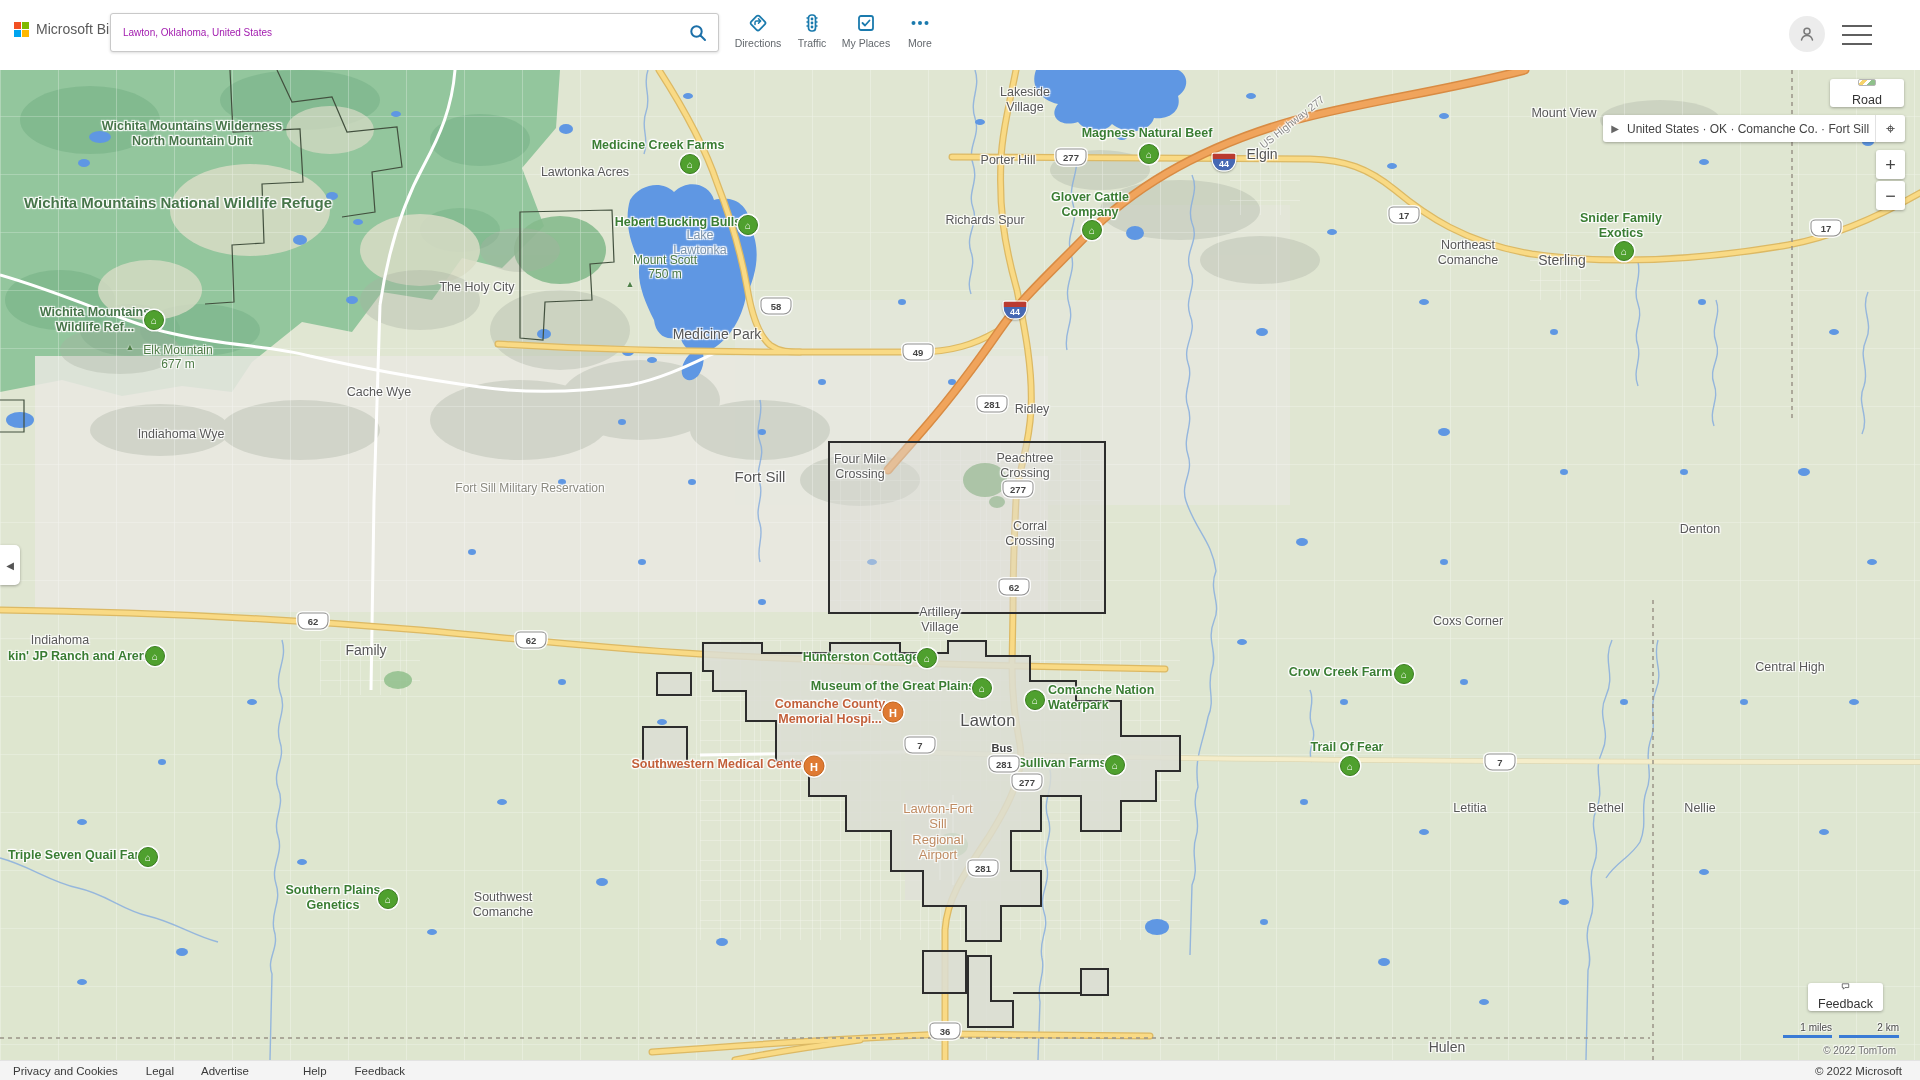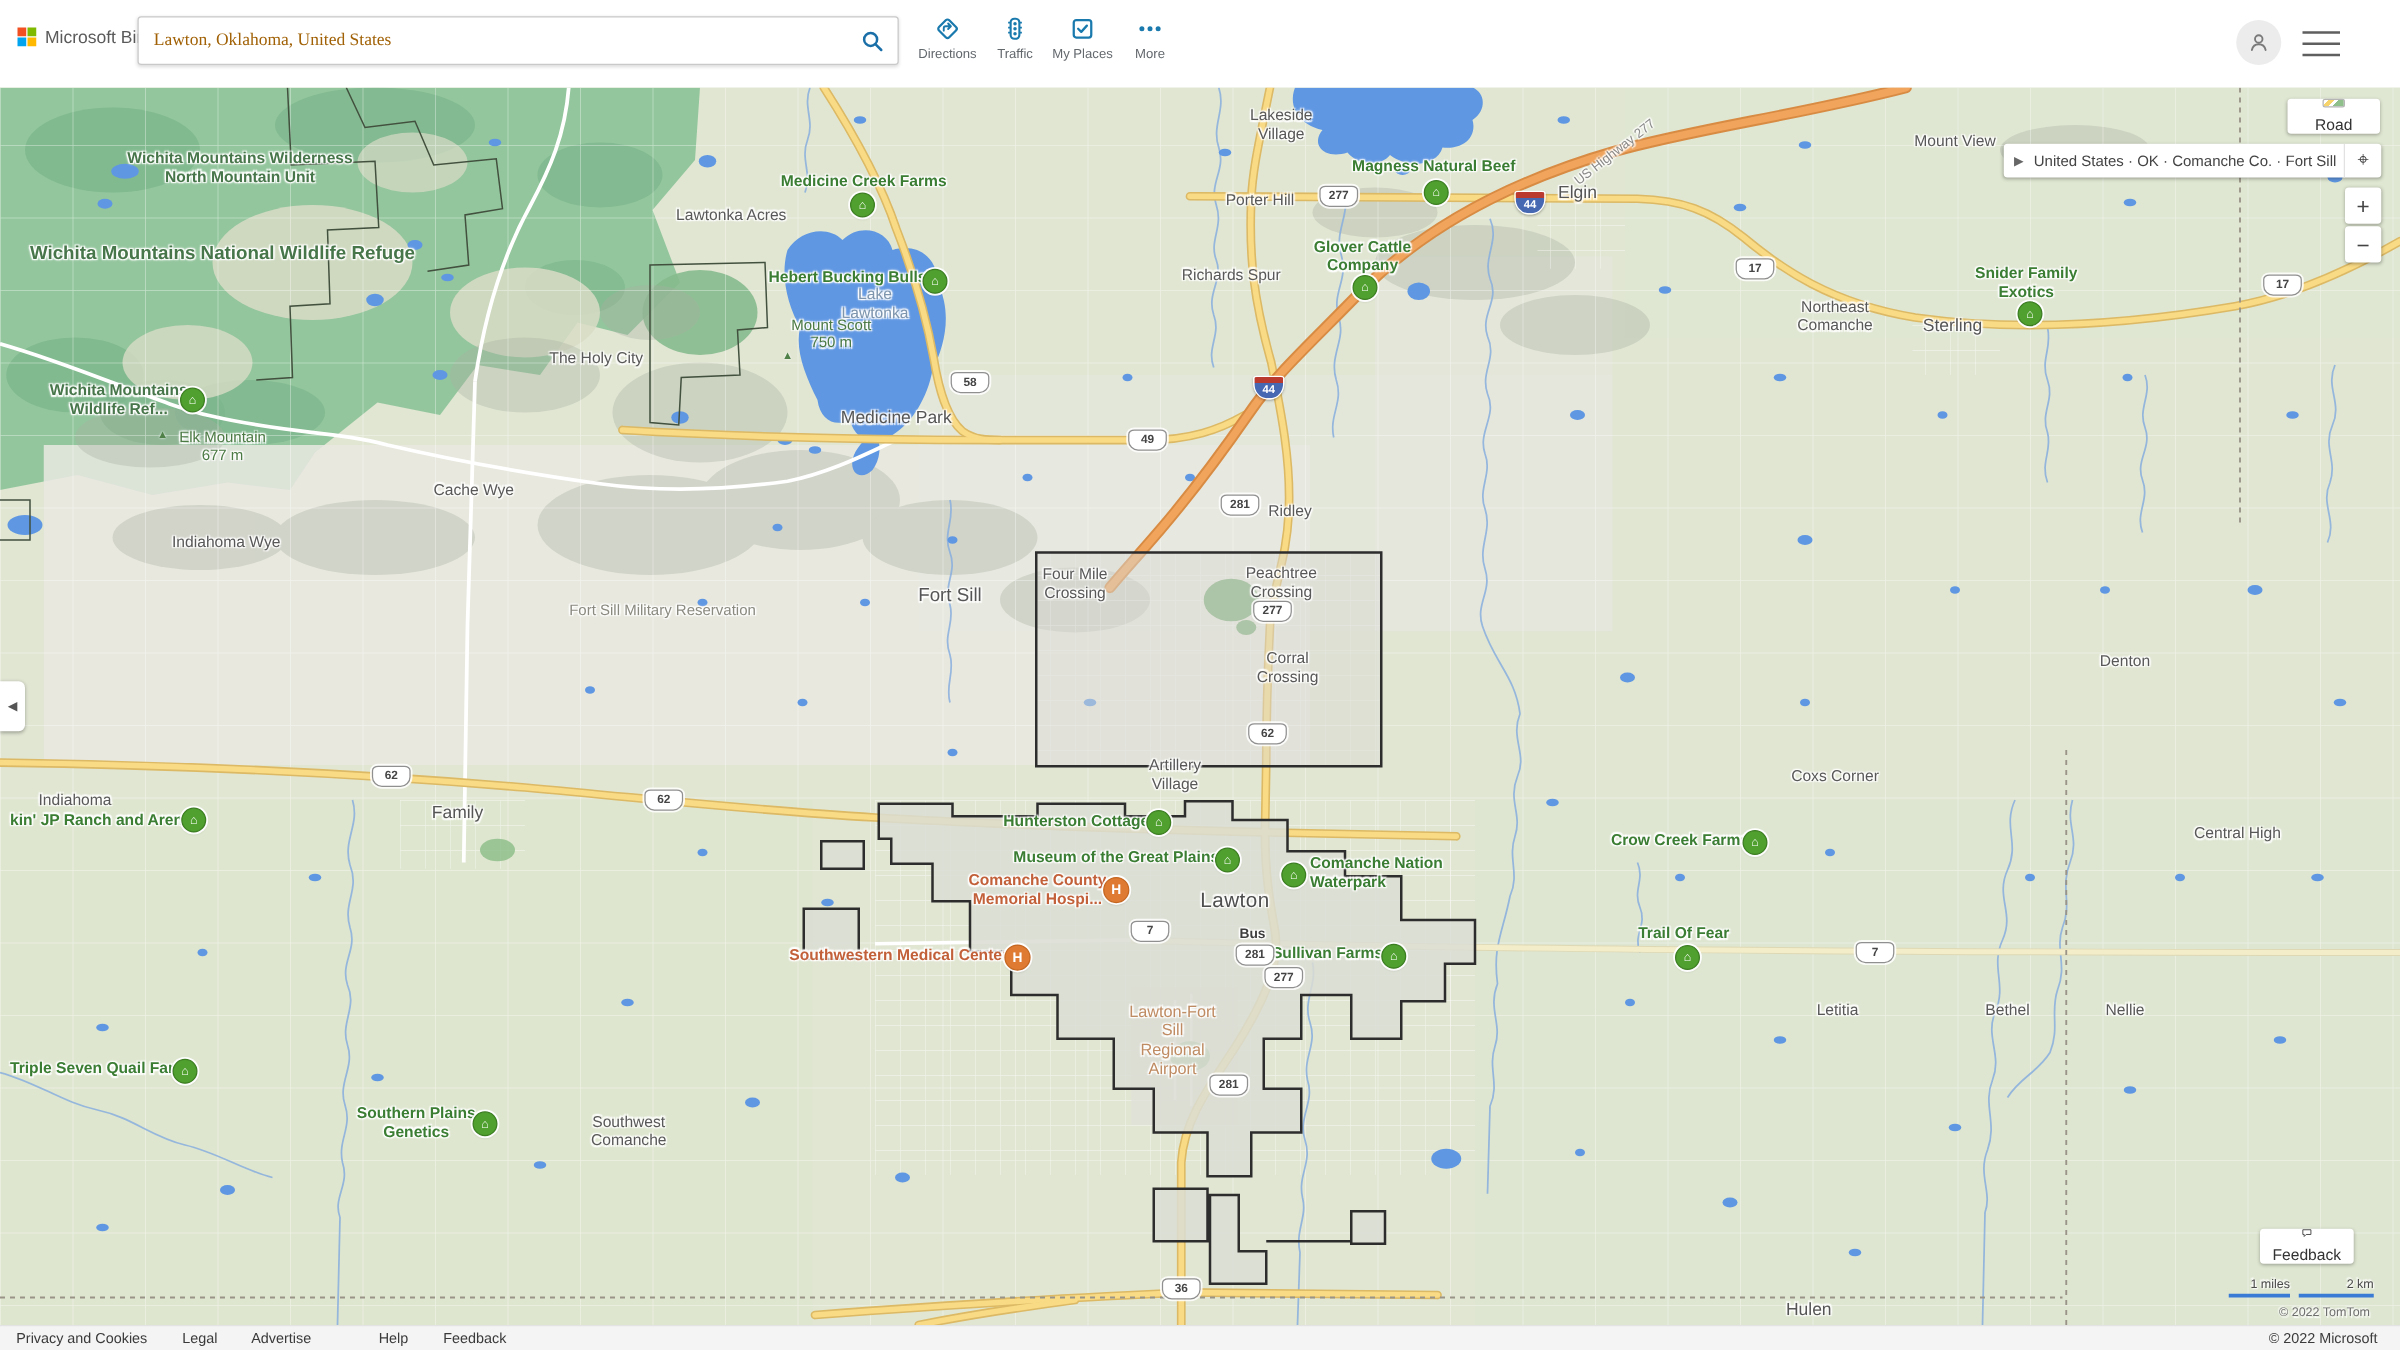--- a/index.html
+++ b/index.html
@@ -8,22 +8,22 @@
 
   
   #topbar{position:absolute;left:0;top:0;width:1920px;height:70px;background:#fff;z-index:40;}
   #logo{position:absolute;left:14px;top:21px;display:flex;align-items:center;gap:7px;}
   #logo .sq{display:grid;grid-template-columns:7px 7px;grid-template-rows:7px 7px;gap:1px;}
   #logo .sq i{display:block;}
   #brand{font-size:14px;color:#5a5a5a;}
   #searchbox{position:absolute;left:110px;top:13px;width:607px;height:37px;background:#fff;
        border:1px solid #c9c9c9;border-radius:3px;box-shadow:0 1px 3px rgba(0,0,0,.14);
        display:flex;align-items:center;}
-  #searchbox input{flex:1;border:0;outline:none;font-size:14px;color:#a16207;padding:0 12px;
-       font-family:Liberation Serif, serif;background:transparent;}
+  #searchbox input{flex:1;border:0;outline:none;font-size:10px;color:#a21caf;padding:0 12px;
+       font-family:Liberation Sans, sans-serif;background:transparent;}
   #search-btn{width:40px;height:35px;border:0;background:transparent;cursor:pointer;
        display:flex;align-items:center;justify-content:center;}
   #toolbar{position:absolute;left:731px;top:8px;display:flex;}
   .tool{width:54px;display:flex;flex-direction:column;align-items:center;gap:3px;cursor:pointer;
        background:none;border:0;padding:4px 0;font-family:inherit;}
   .tool .tlabel{font-size:10.5px;color:#63686d;}
   #avatar{position:absolute;left:1789px;top:16px;width:36px;height:36px;border-radius:50%;
        background:#ececec;display:flex;align-items:center;justify-content:center;cursor:pointer;border:0;}
   #hamburger{position:absolute;left:1842px;top:22px;width:30px;height:26px;cursor:pointer;
        display:flex;flex-direction:column;justify-content:space-between;padding:3px 0;background:none;border:0;}
@@ -364,21 +364,21 @@
 750 m</div>
       <div class="mlabel peak-label" style="left: 178px; top: 357px;">Elk Mountain
 677 m</div>
       <div class="mlabel park" style="left: 192px; top: 134px;">Wichita Mountains Wilderness
 North Mountain Unit</div>
       <div class="mlabel park-lg" style="left: 178px; top: 203px;">Wichita Mountains National Wildlife Refuge</div>
       <div class="mlabel park" style="left: 95px; top: 320px;">Wichita Mountains
 Wildlife Ref...</div>
       <div class="mlabel road-name" style="left: 1292px; top: 122px; transform: translate(-50%, -50%) rotate(-38deg);">US Highway 277</div>
       <div class="mlabel bus" style="left: 1002px; top: 748px;">Bus</div>
-      <div class="mlabel poi" style="left: 691px; top: 145px;">Medicine Creek Farms</div>
+      <div class="mlabel poi" style="left: 658px; top: 145px;">Medicine Creek Farms</div>
       <div class="mlabel poi" style="left: 678px; top: 222px;">Hebert Bucking Bulls</div>
       <div class="mlabel poi" style="left: 1147px; top: 133px;">Magness Natural Beef</div>
       <div class="mlabel poi" style="left: 1090px; top: 205px;">Glover Cattle
 Company</div>
       <div class="mlabel poi" style="left: 1621px; top: 226px;">Snider Family
 Exotics</div>
       <div class="mlabel poi la" style="left: 8px; top: 656px;">kin' JP Ranch and Arena</div>
       <div class="mlabel poi" style="left: 861px; top: 657px;">Hunterston Cottage</div>
       <div class="mlabel poi" style="left: 1344px; top: 672px;">Crow Creek Farms</div>
       <div class="mlabel poi" style="left: 893px; top: 686px;">Museum of the Great Plains</div>

